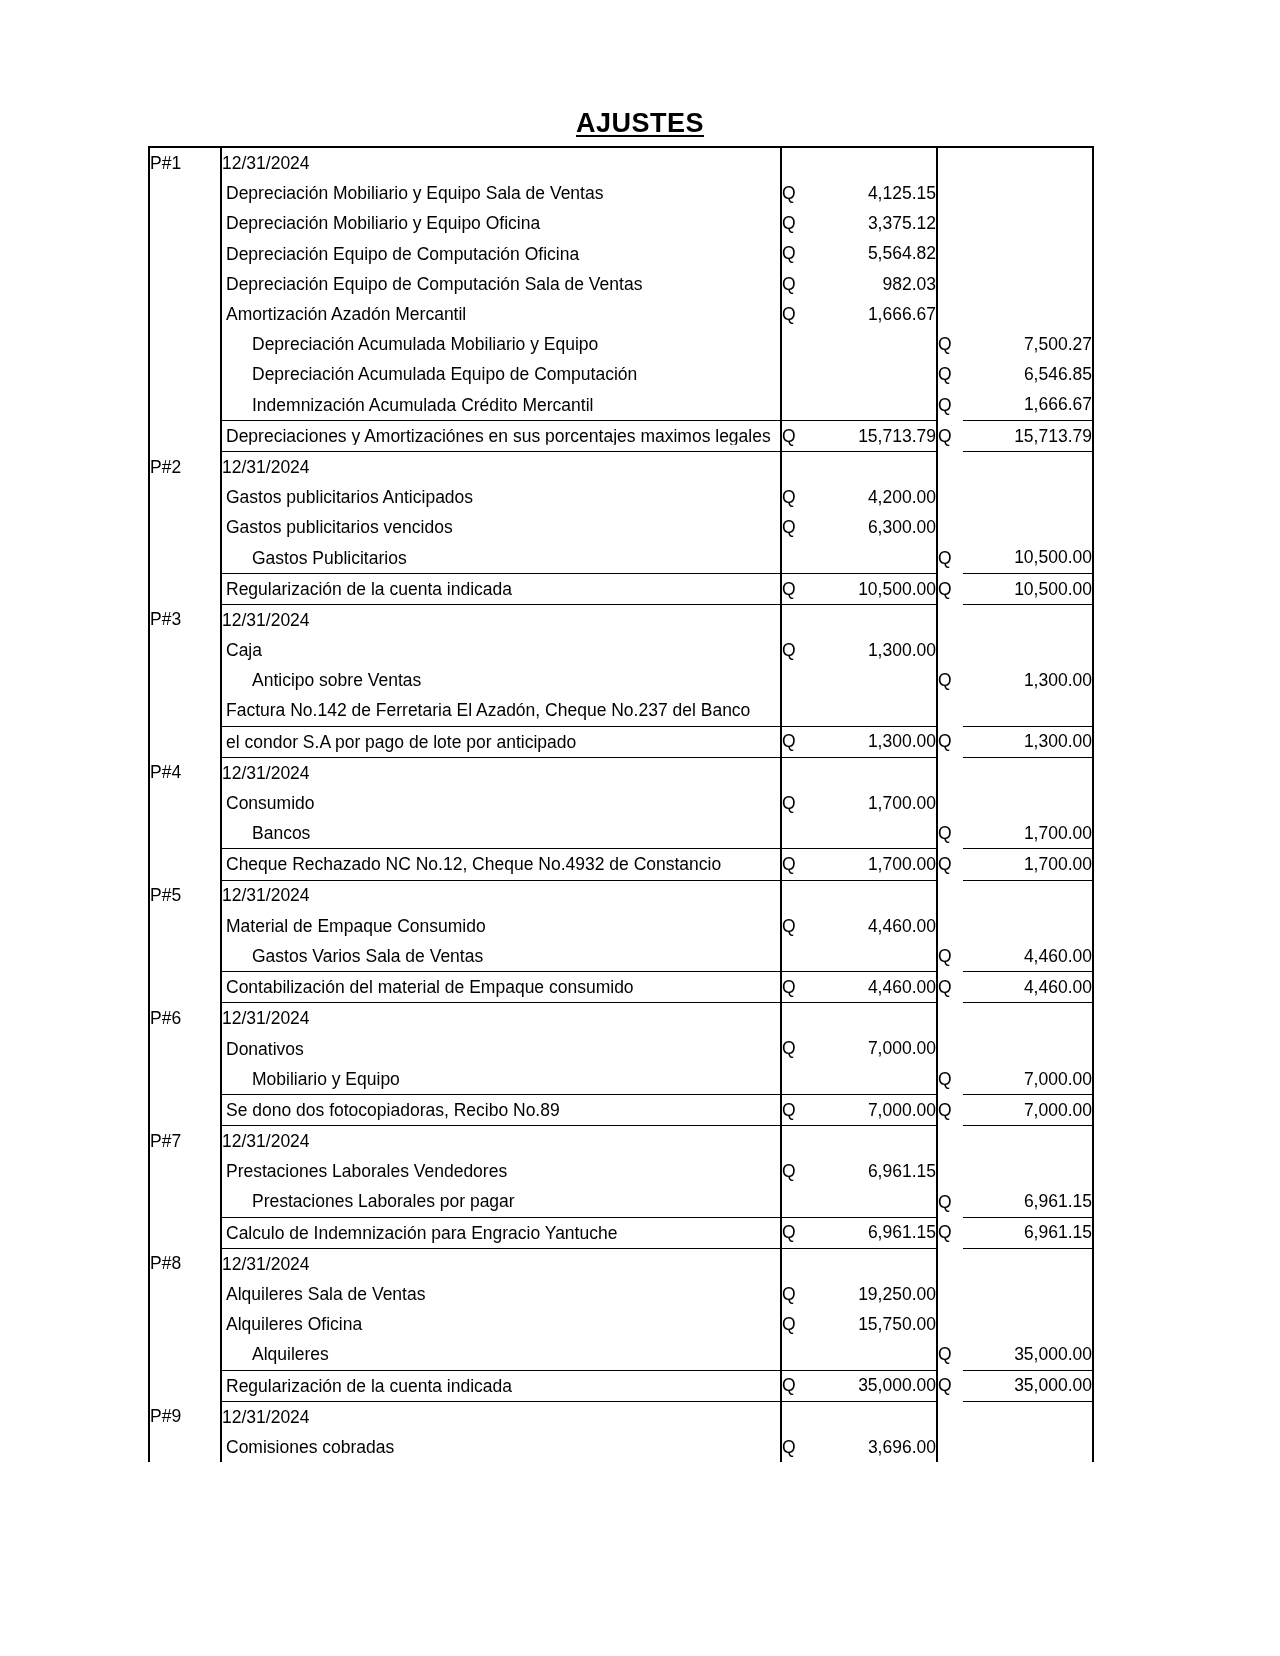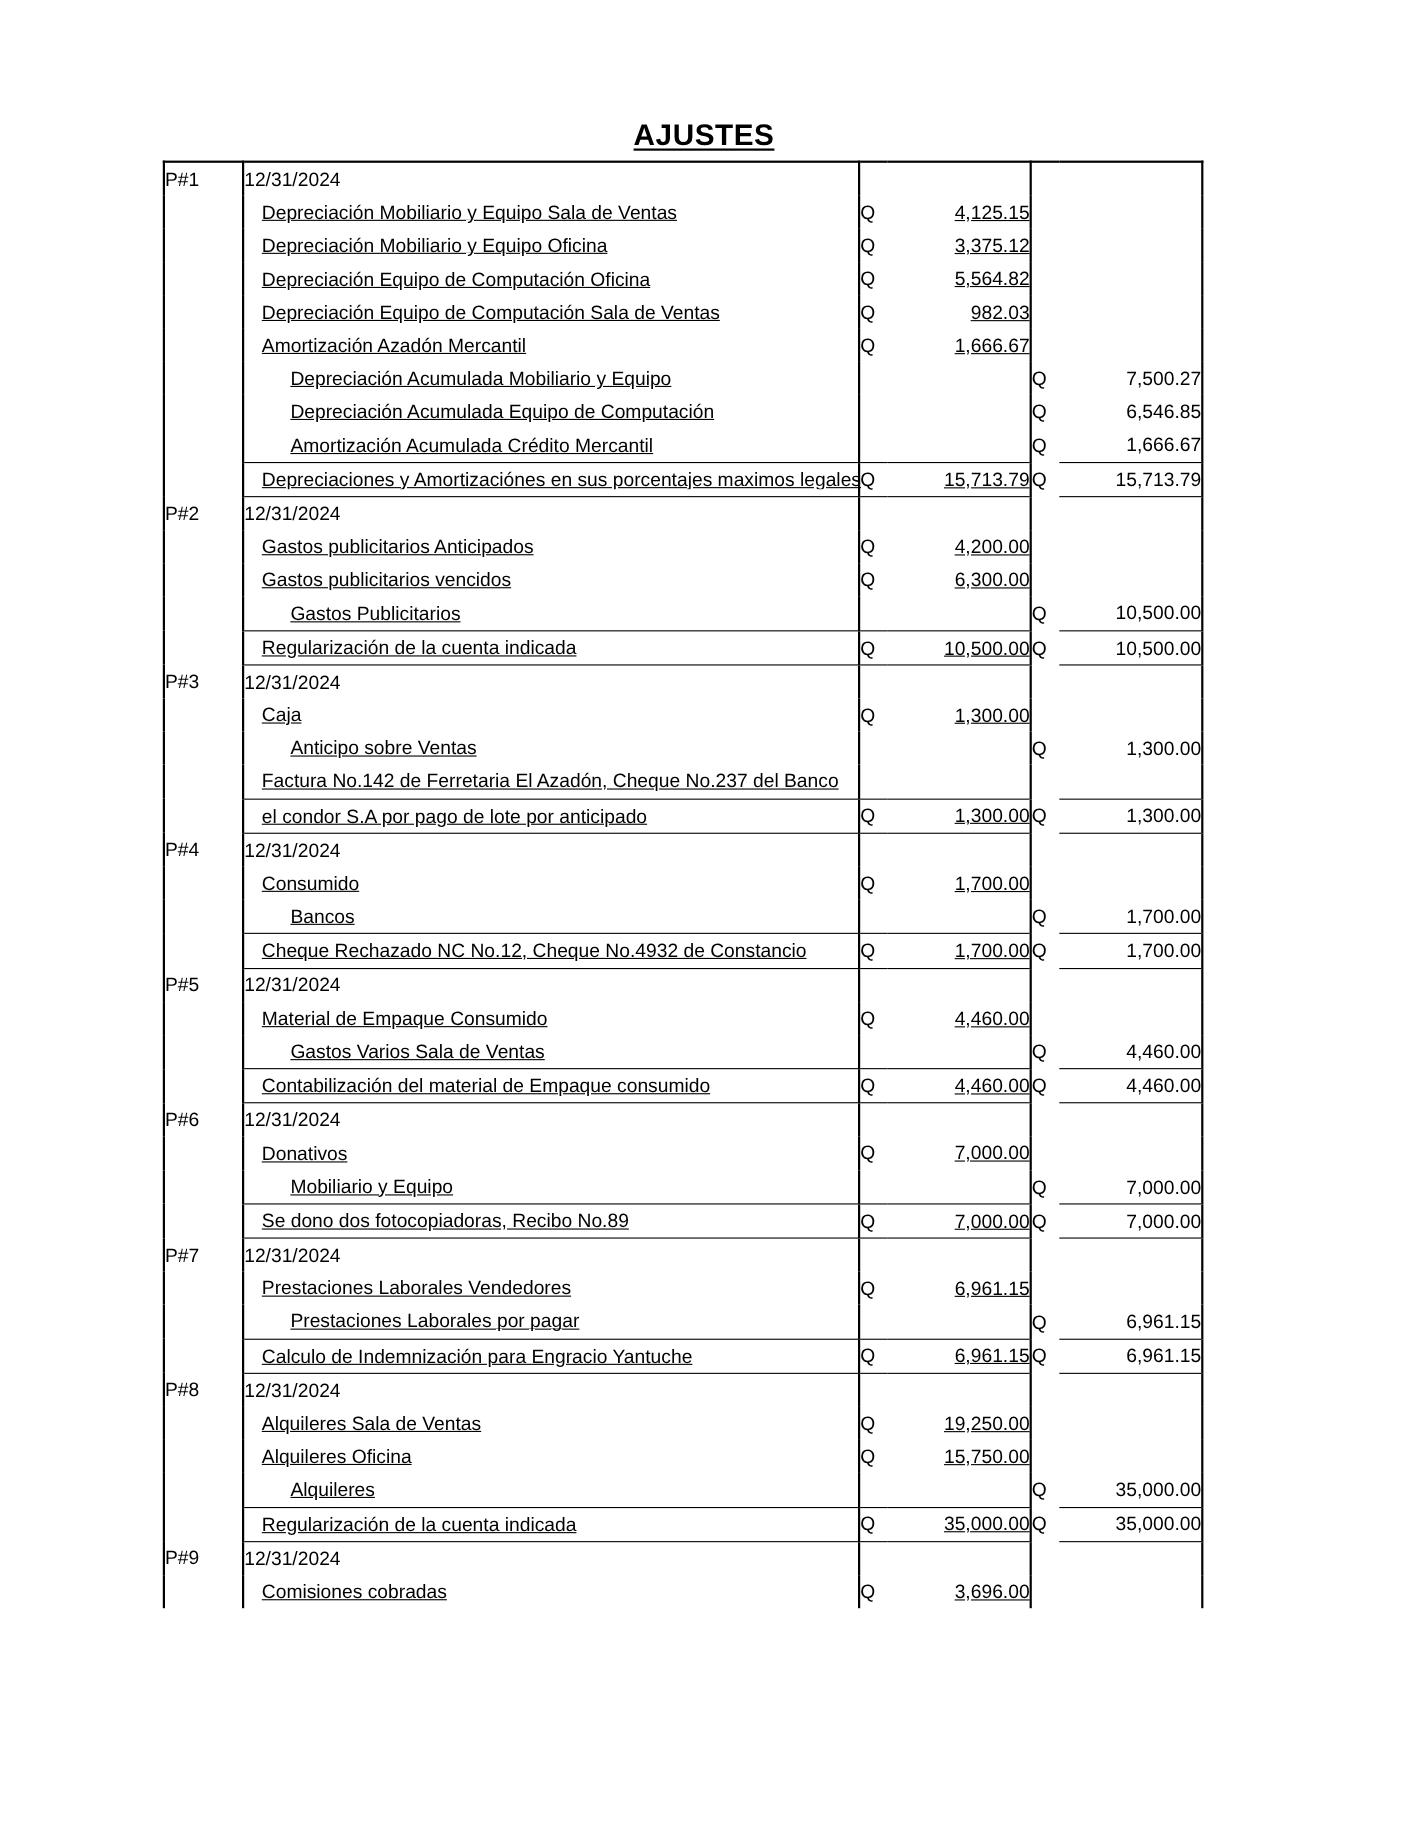--- a/index.html
+++ b/index.html
@@ -70,46 +70,45 @@
     font-size: 17.5px;
     margin-left: 39px;
   }
   .cell-desc {
     padding-left: 4px;
     border-right: 2px solid #000;
     position: relative;
   }
   .cell-desc .txt {
     position: absolute;
-    left: 16px;
+    left: 4px;
     top: 50%;
     transform: translateY(-50%);
     white-space: nowrap;
-    text-decoration: underline;
   }
   
   .cell-desc.overflow {
     overflow: visible;
   }
   .cell-desc.clip .txt {
     width: 556px;
     overflow: hidden;
   }
 
   .cell-q {
     text-align: left;
     padding-left: 5px;
     border-left: 0;
   }
   .cell-amt {
     text-align: right;
     padding-right: 10px;
   }
   .cell-dq { border-left: 0; }
-  .cell-debit { border-right: 2px solid #000; text-decoration: underline; }
+  .cell-debit { border-right: 2px solid #000; }
   .cell-credit { border-right: 2px solid #000; margin-top: 16px; }
 
   
   .indent .txt { padding-left: 26px; }
 
   
   .cell-date {
     border-right: 2px solid #000;
     padding-right: 120px;
   }
@@ -231,21 +230,21 @@
             <span class="txt">Depreciación Acumulada Equipo de Computación</span>
           </td>
           <td class="cell-q cell-dq"></td>
           <td class="cell-amt cell-debit"></td>
           <td class="cell-q cell-cq">Q</td>
           <td class="cell-amt cell-credit">6,546.85</td>
         </tr>
         <tr>
           <td class="cell-ref"></td>
           <td class="cell-desc indent">
-            <span class="txt">Amortización Acumulada Crédito Mercantil</span>
+            <span class="txt">Indemnización Acumulada Crédito Mercantil</span>
           </td>
           <td class="cell-q cell-dq"></td>
           <td class="cell-amt cell-debit"></td>
           <td class="cell-q cell-cq">Q</td>
           <td class="cell-amt cell-credit">1,666.67</td>
         </tr>
         <tr class="total-row">
           <td class="cell-ref"></td>
           <td class="cell-desc clip">
             <span class="txt">Depreciaciones y Amortizaciónes en sus porcentajes maximos legales</span>

